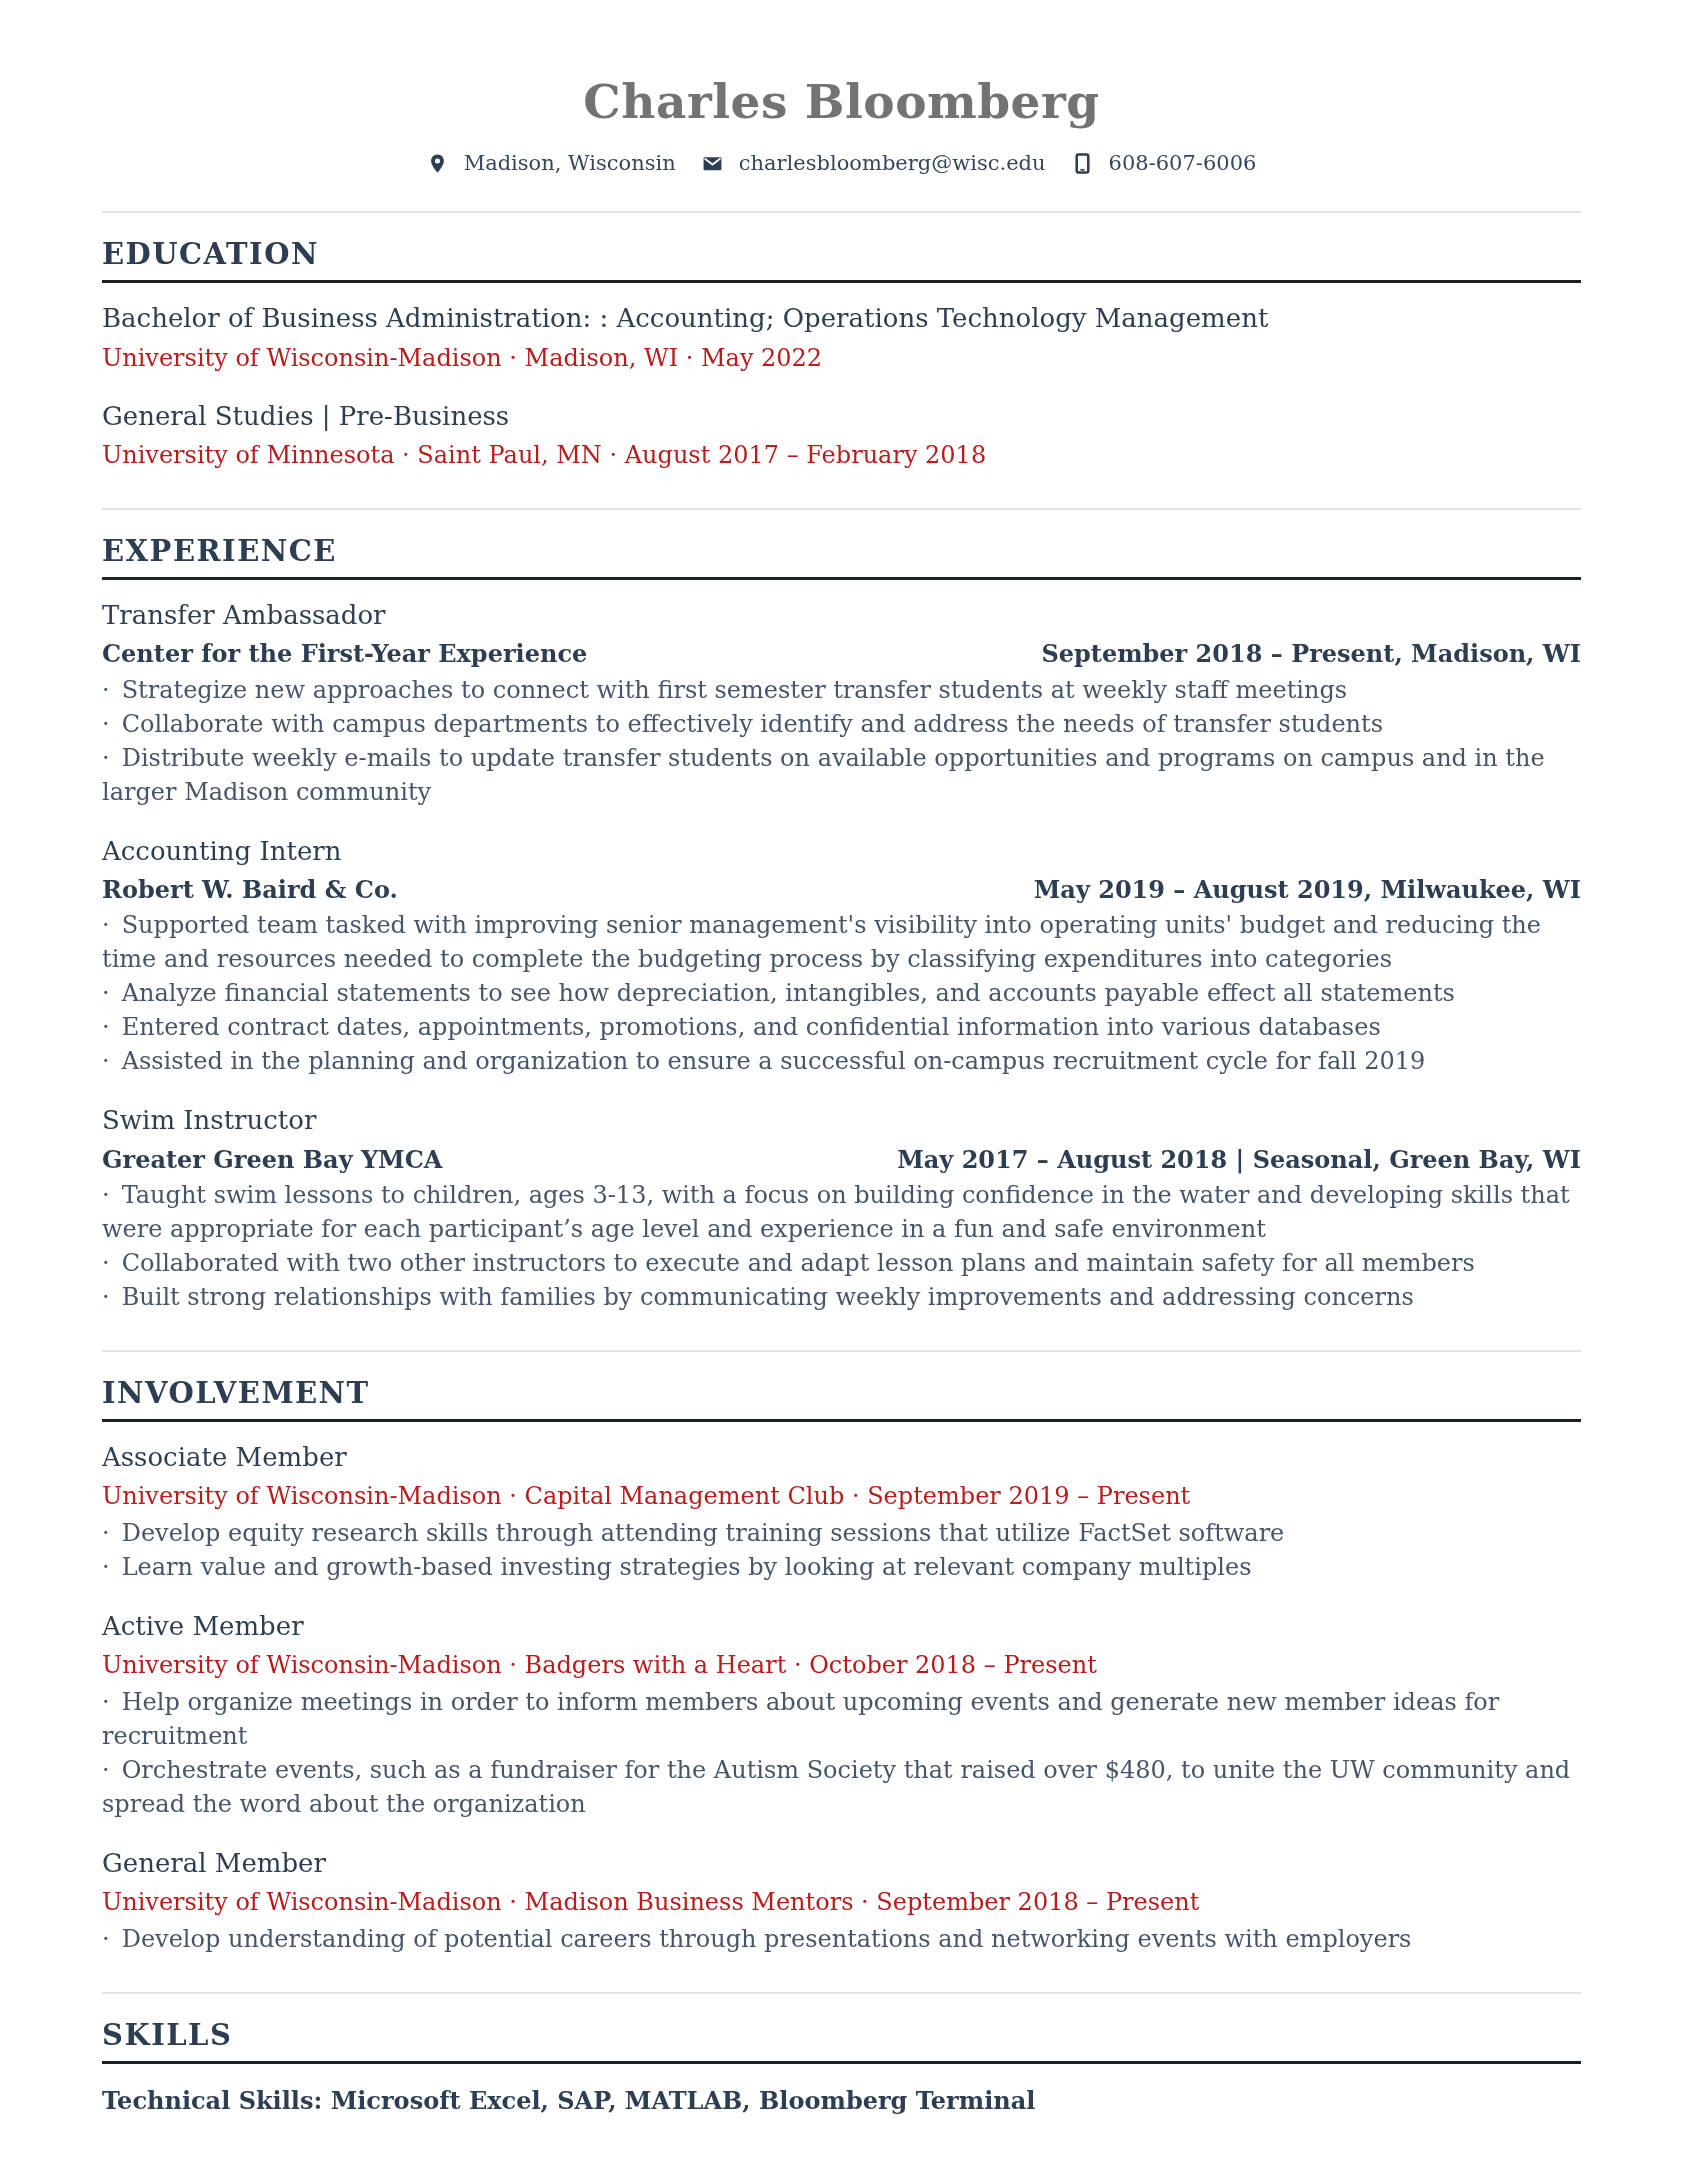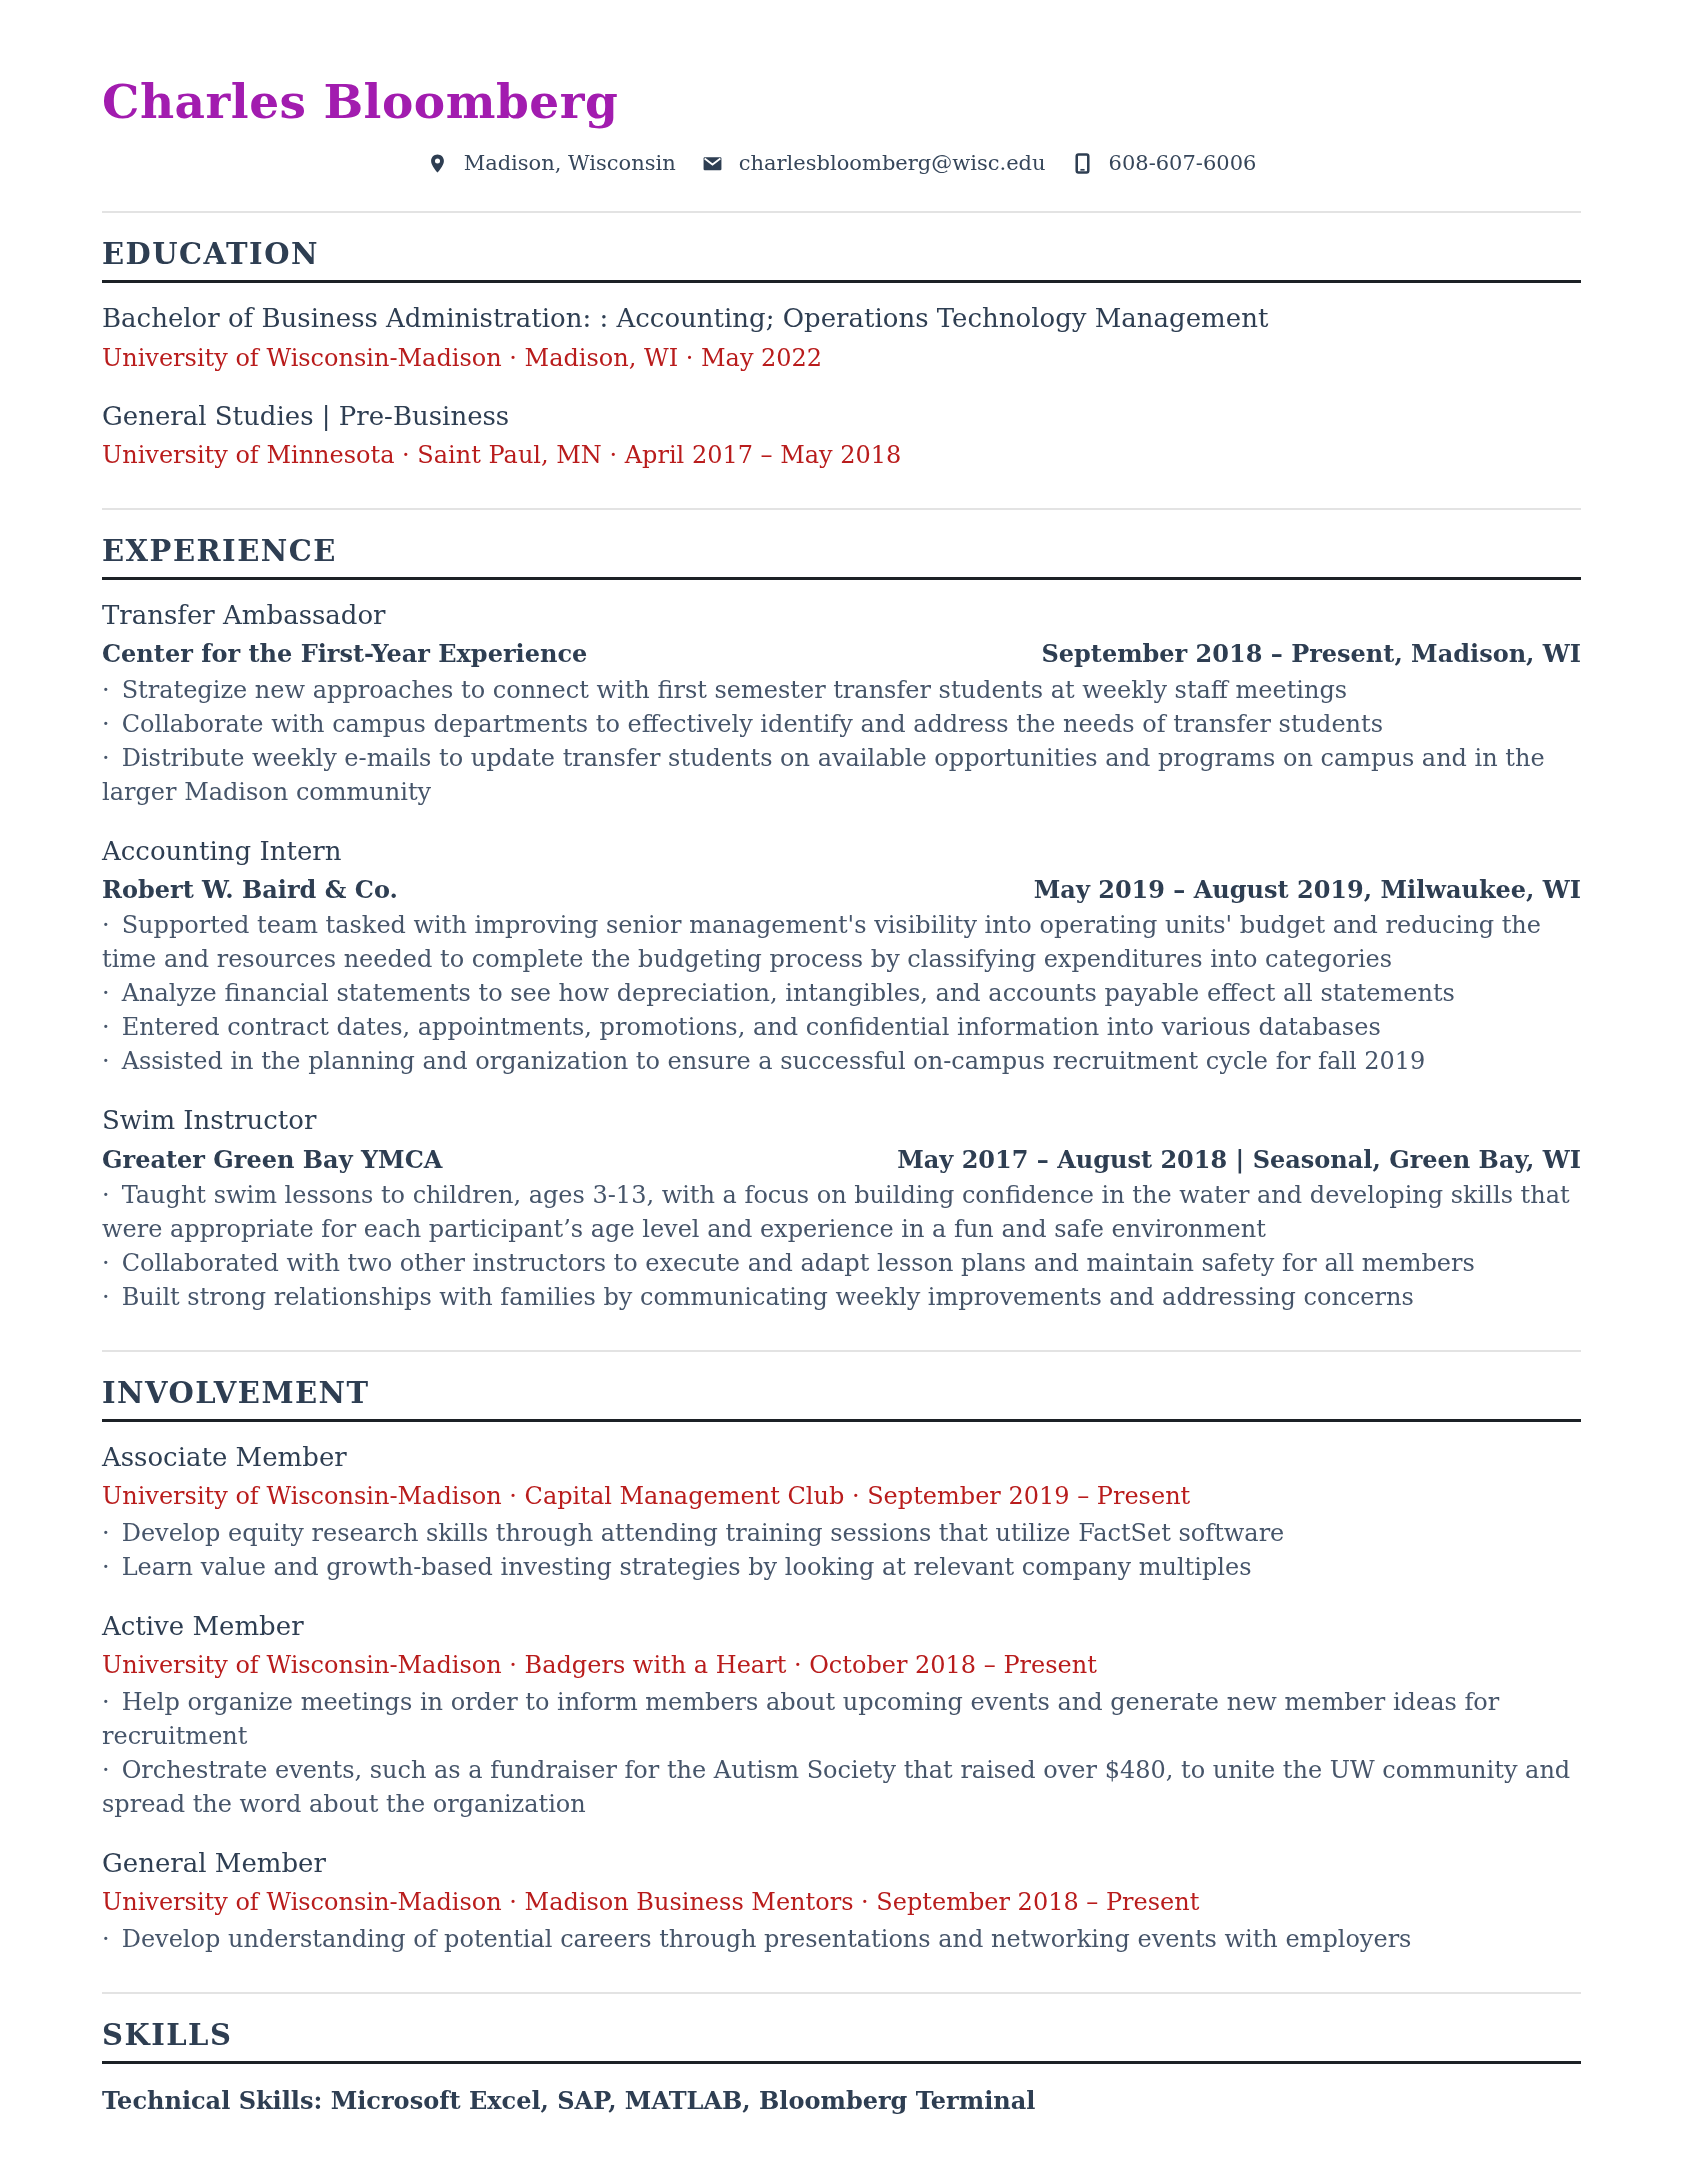--- a/index.html
+++ b/index.html
@@ -14,24 +14,25 @@
   .page {
     width: 1683px;
     height: 2178px;
     padding: 61px 102px 40px 102px;
     overflow: hidden;
   }
 
   
   .name {
     margin: 14px 0 0 0;
+    text-align: center;
     font-size: 47px;
     line-height: 1.15;
     font-weight: bold;
-    color: #a21caf;
+    color: #737373;
     letter-spacing: 0.5px;
   }
   .contact {
     margin-top: 22px;
     display: flex;
     justify-content: center;
     align-items: center;
     gap: 26px;
     font-size: 21px;
     color: #36465a;
@@ -136,21 +137,21 @@
   <section>
     <h2 class="sec-h">EDUCATION</h2>
 
     <div class="entry">
       <div class="title">Bachelor of Business Administration: : Accounting; Operations Technology Management</div>
       <div class="subline">University of Wisconsin-Madison  ·  Madison, WI ·  May 2022</div>
     </div>
 
     <div class="entry">
       <div class="title">General Studies | Pre-Business</div>
-      <div class="subline">University of Minnesota ·   Saint Paul, MN ·  April 2017 – May 2018</div>
+      <div class="subline">University of Minnesota ·   Saint Paul, MN ·  August 2017 – February 2018</div>
     </div>
   </section>
 
   <hr class="light-rule">
 
   <section>
     <h2 class="sec-h">EXPERIENCE</h2>
 
     <div class="entry">
       <div class="title">Transfer Ambassador</div>

